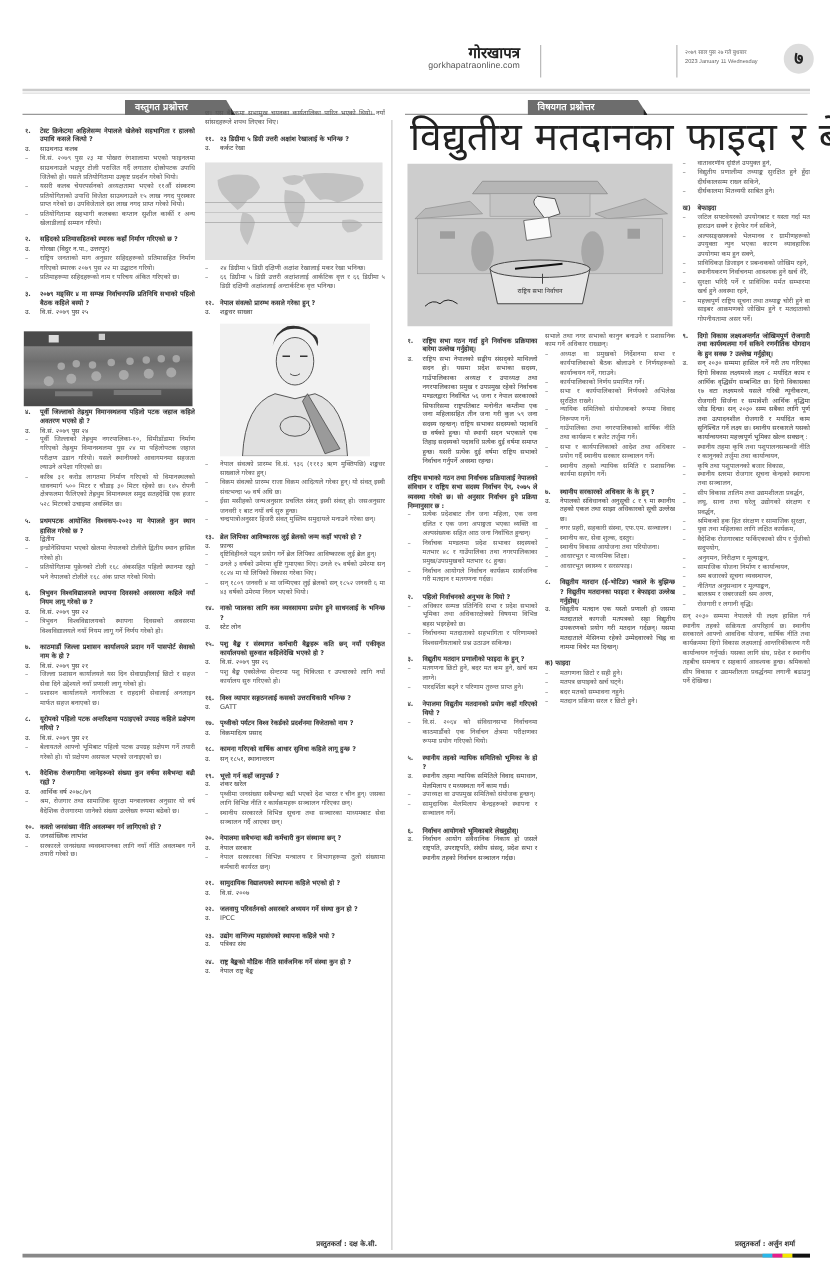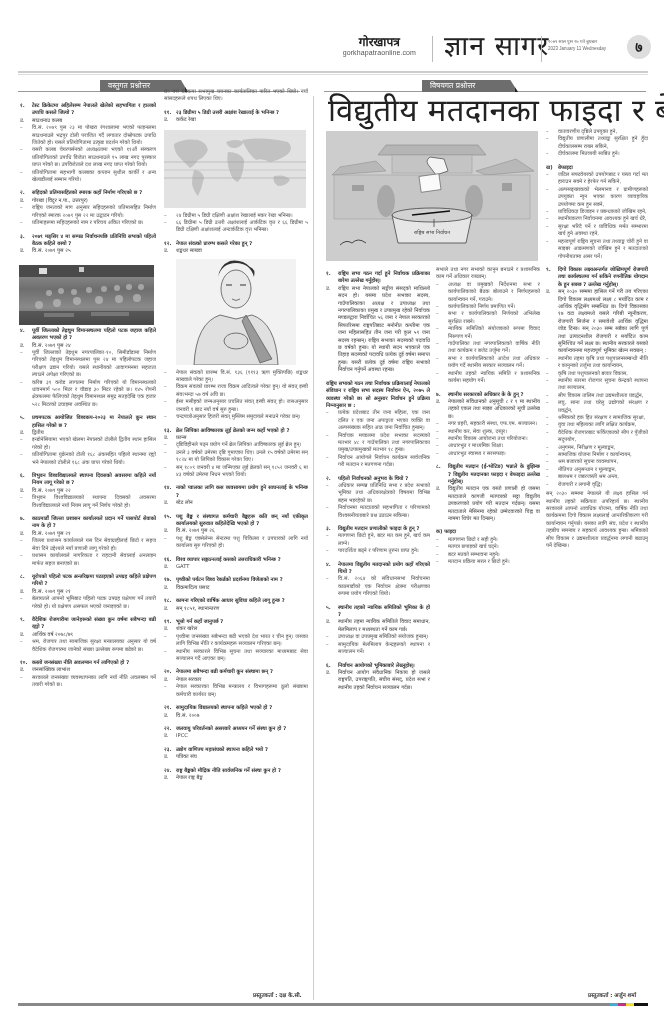--- a/index.html
+++ b/index.html
@@ -1,30 +1,30 @@
 <!DOCTYPE html>
 <html><head>
 <meta charset="utf-8">
 <style>
 *{box-sizing:border-box;margin:0;padding:0}
 html,body{width:664px;height:1024px;background:#fff;overflow:hidden}
 body{font-family:"DejaVu Sans",sans-serif;color:#333;position:relative}
 .masthead{position:absolute;top:0;left:0;width:664px;height:72px}
-.mh-brand{position:absolute;right:248px;top:36px;text-align:center}
+.mh-brand{position:absolute;right:248px;top:36px;text-align:right}
 .mh-brand .np{font-family:"DejaVu Serif",serif;font-weight:bold;font-size:12px;color:#222;line-height:13px}
 .mh-brand .url{font-family:"Liberation Sans",sans-serif;font-size:7px;color:#555;letter-spacing:.1px}
 .mh-sep{position:absolute;top:36px;width:1px;height:26px;background:#bbb}
 .mh-title{position:absolute;left:444px;top:30px;font-family:"DejaVu Sans",sans-serif;font-size:27px;font-weight:300;color:#222;letter-spacing:1px;line-height:32px}
 .mh-date{position:absolute;left:548px;top:38px;font-family:"Liberation Sans",sans-serif;font-size:4.5px;color:#666;line-height:7px}
 .mh-page{position:absolute;left:627px;top:35px;width:24px;height:24px;border-radius:50%;background:#ddd;color:#222;font-size:14px;text-align:center;line-height:24px;font-weight:bold}
 .mh-rule{position:absolute;left:18px;top:71px;width:630px;height:4px;border-top:2px solid #ccc;border-bottom:1px solid #ddd}
 
 .sec-head{position:absolute;height:12px;top:80px}
 .sec-head .line{position:absolute;top:11px;height:1px;background:#999}
-.sec-head .tab{position:absolute;top:0;height:12px;background:#6d6d6d;color:#fff;font-size:7.5px;line-height:12px;padding:0 8px;font-weight:normal;clip-path:polygon(0 0,92% 0,100% 100%,0 100%)}
+.sec-head .tab{position:absolute;top:0;height:12px;background:#6d6d6d;color:#fff;font-size:7.5px;line-height:12px;padding:0 8px;font-weight:bold;clip-path:polygon(0 0,92% 0,100% 100%,0 100%)}
 .sec-head .tab:after{content:"";position:absolute;right:0;top:0;width:3px;height:12px;background:#222}
 
 .col{position:absolute;font-size:5.2px;line-height:7.4px;color:#555;text-align:justify}
 .q{display:flex;margin-top:6px}
 .q .n{width:12px;flex:none;font-weight:bold;color:#444}
 .q .t{flex:1;font-weight:bold;color:#333}
 .a{display:flex;color:#444}
 .a .n{width:12px;flex:none}
 .b{display:flex}
 .b .n{width:12px;flex:none}
@@ -41,21 +41,20 @@
 </style>
 </head>
 <body>
 
 <div class="masthead">
   <div class="mh-brand">
     <div class="np">गोरखापत्र</div>
     <div class="url">gorkhapatraonline.com</div>
   </div>
   <div class="mh-sep" style="left:432px"></div>
-  <div class="mh-title">ज्ञान सागर</div>
   <div class="mh-sep" style="left:541px"></div>
   <div class="mh-date">
     <div>२०७९ साल पुस २७ गते बुधबार</div>
     <div>2023 January 11 Wednesday</div>
   </div>
   <div class="mh-page">७</div>
   <div class="mh-rule"></div>
 </div>
 
 <div class="sec-head" style="left:18px;width:282px">

